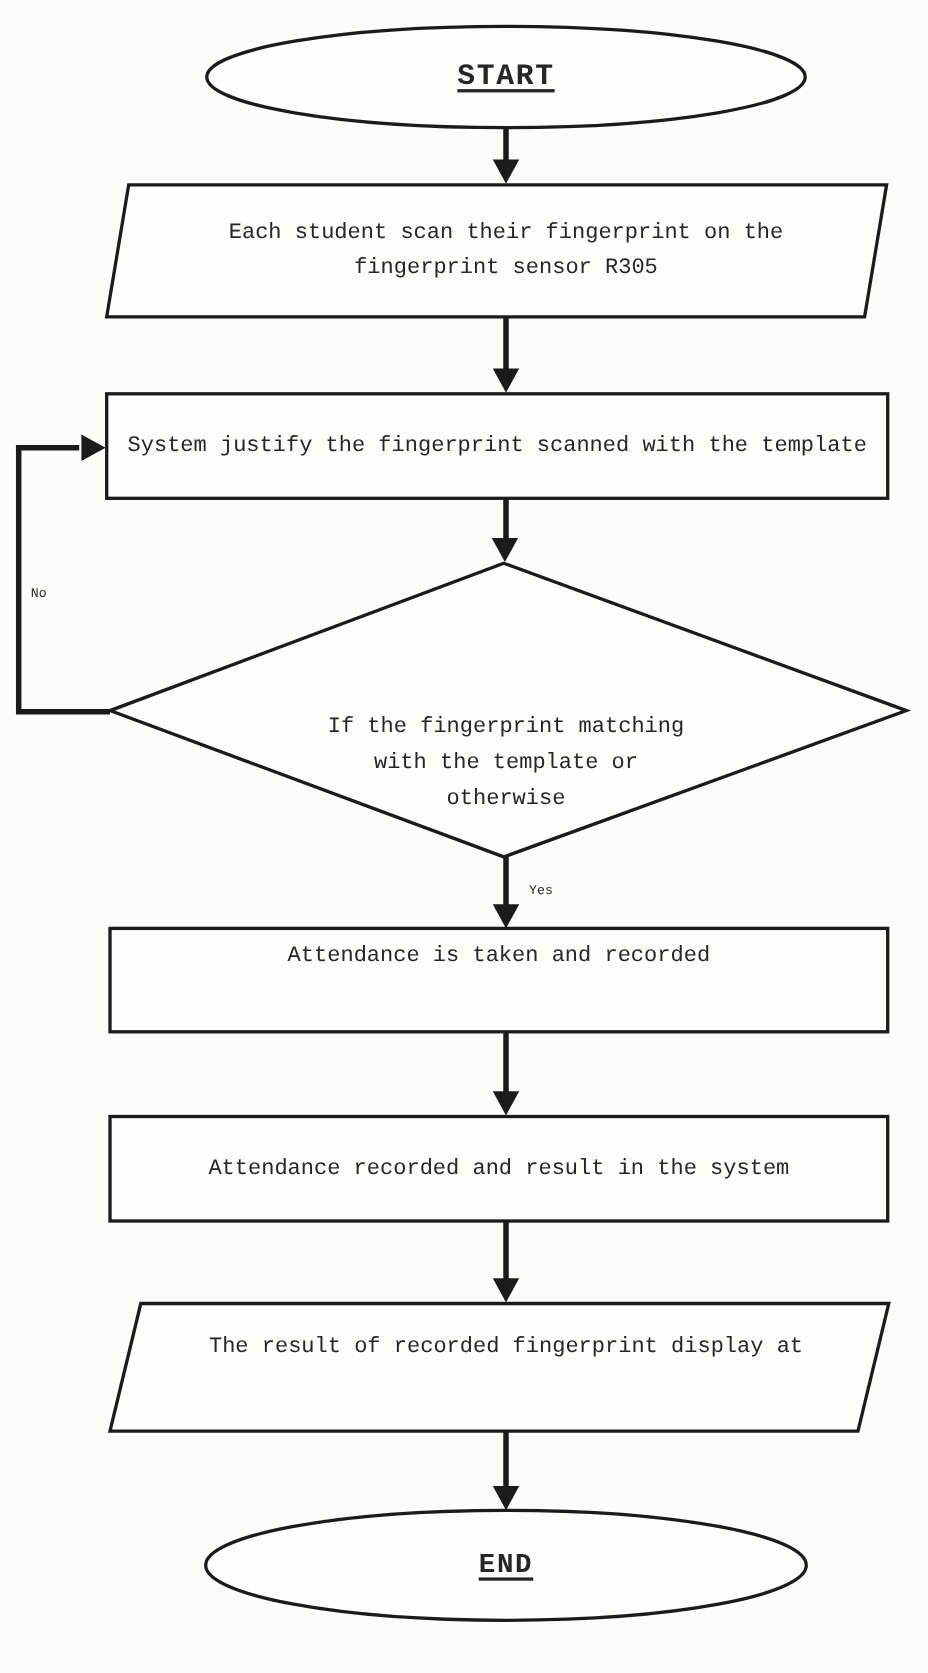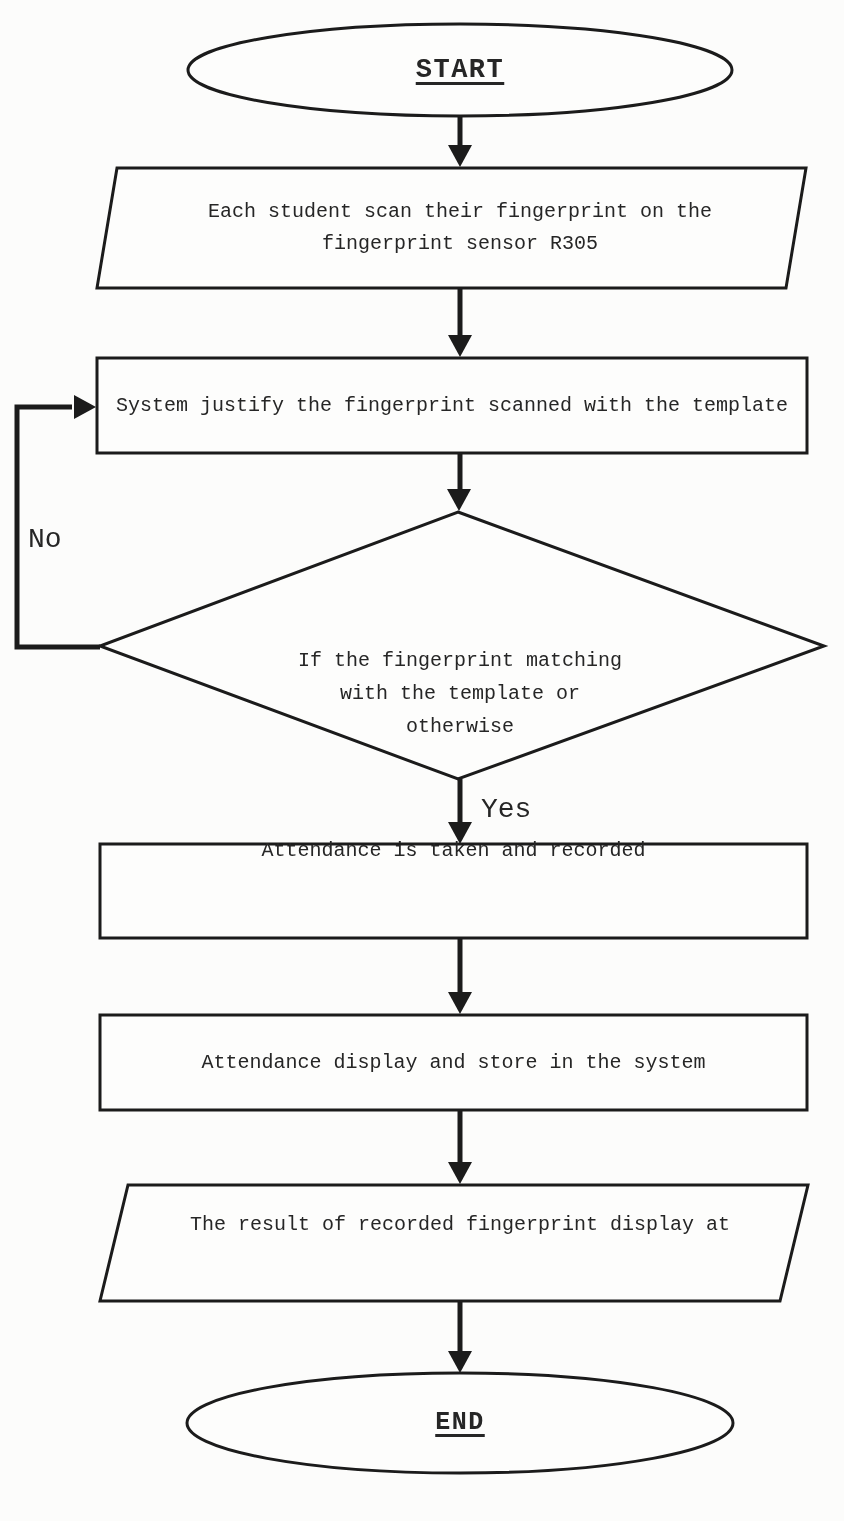--- a/index.html
+++ b/index.html
@@ -37,21 +37,21 @@
     font-weight:bold;
     font-size:27px;
     letter-spacing:1.5px;
     text-decoration:underline;
     text-decoration-thickness:3px;
     text-underline-offset:5px;
   }
   .decision-lines{line-height:33px;}
   .branch-label{
     position:absolute;
-    font-size:28px;
+    font-size:12px;
     line-height:24px;
   }
 </style>
 </head>
 <body>
 
 <div class="canvas">
 
   <svg class="layer" viewBox="0 0 844 1521" xmlns="http://www.w3.org/2000/svg">
 
@@ -105,26 +105,26 @@
   <div class="branch-label" style="left:28px;top:528px;">No</div>
 
   <div class="label decision-lines" style="left:230px;top:596px;width:460px;margin-top:48px;">
     <div>If the fingerprint matching</div>
     <div>with the template or</div>
     <div>otherwise</div>
   </div>
 
   <div class="branch-label" style="left:481px;top:798px;">Yes</div>
 
-  <div class="label boxlabel" style="left:100px;top:804px;width:707px;height:94px;">
+  <div class="label boxlabel" style="left:100px;top:823px;width:707px;height:94px;">
     <span>Attendance is taken and recorded</span>
   </div>
 
   <div class="label boxlabel" style="left:100px;top:1015px;width:707px;height:95px;">
-    <span>Attendance display and store in the system</span>
+    <span>Attendance recorded and result in the system</span>
   </div>
 
   <div class="label" style="left:150px;top:1208px;width:620px;line-height:33px;">
     <div>The result of recorded fingerprint display at</div>
   </div>
 
   <div class="label boxlabel" style="left:187px;top:1373px;width:546px;height:100px;">
     <span class="terminator-label" style="font-size:25px;">END</span>
   </div>
 

